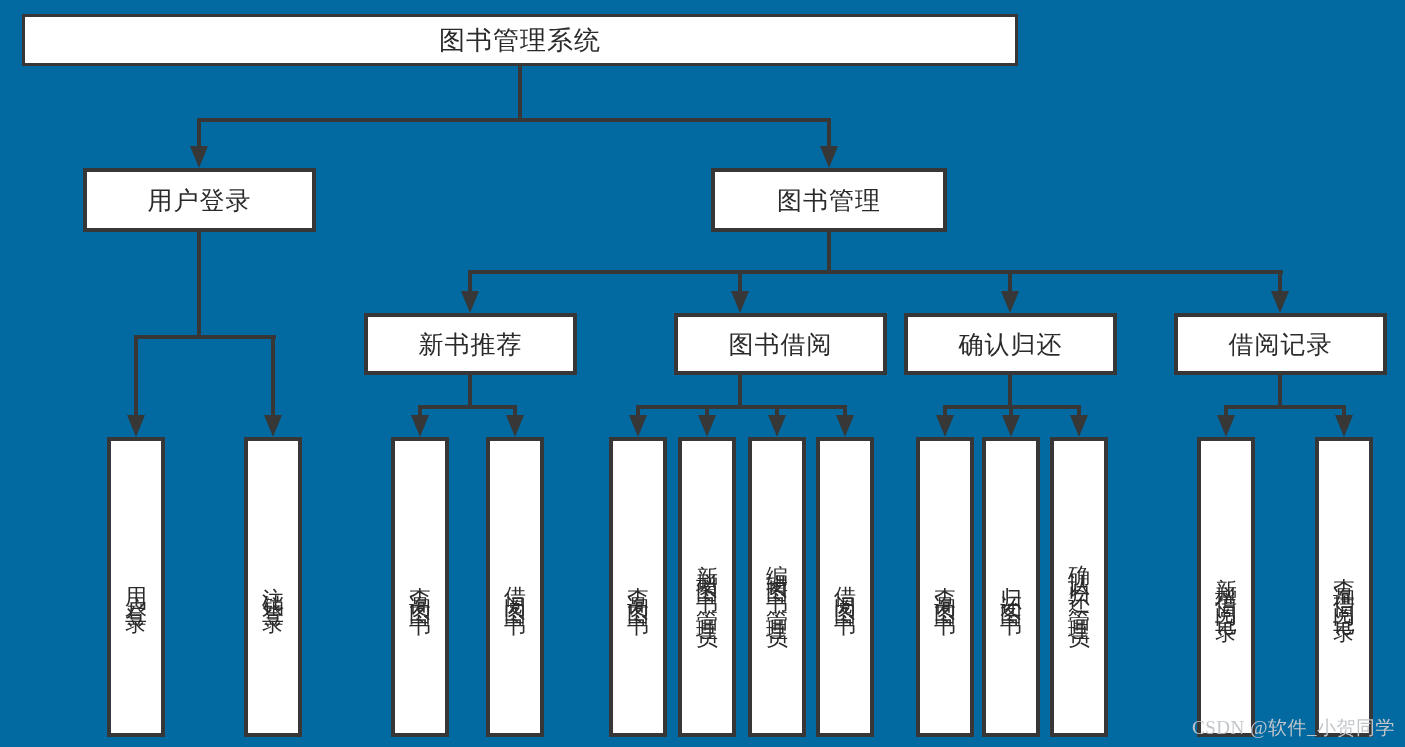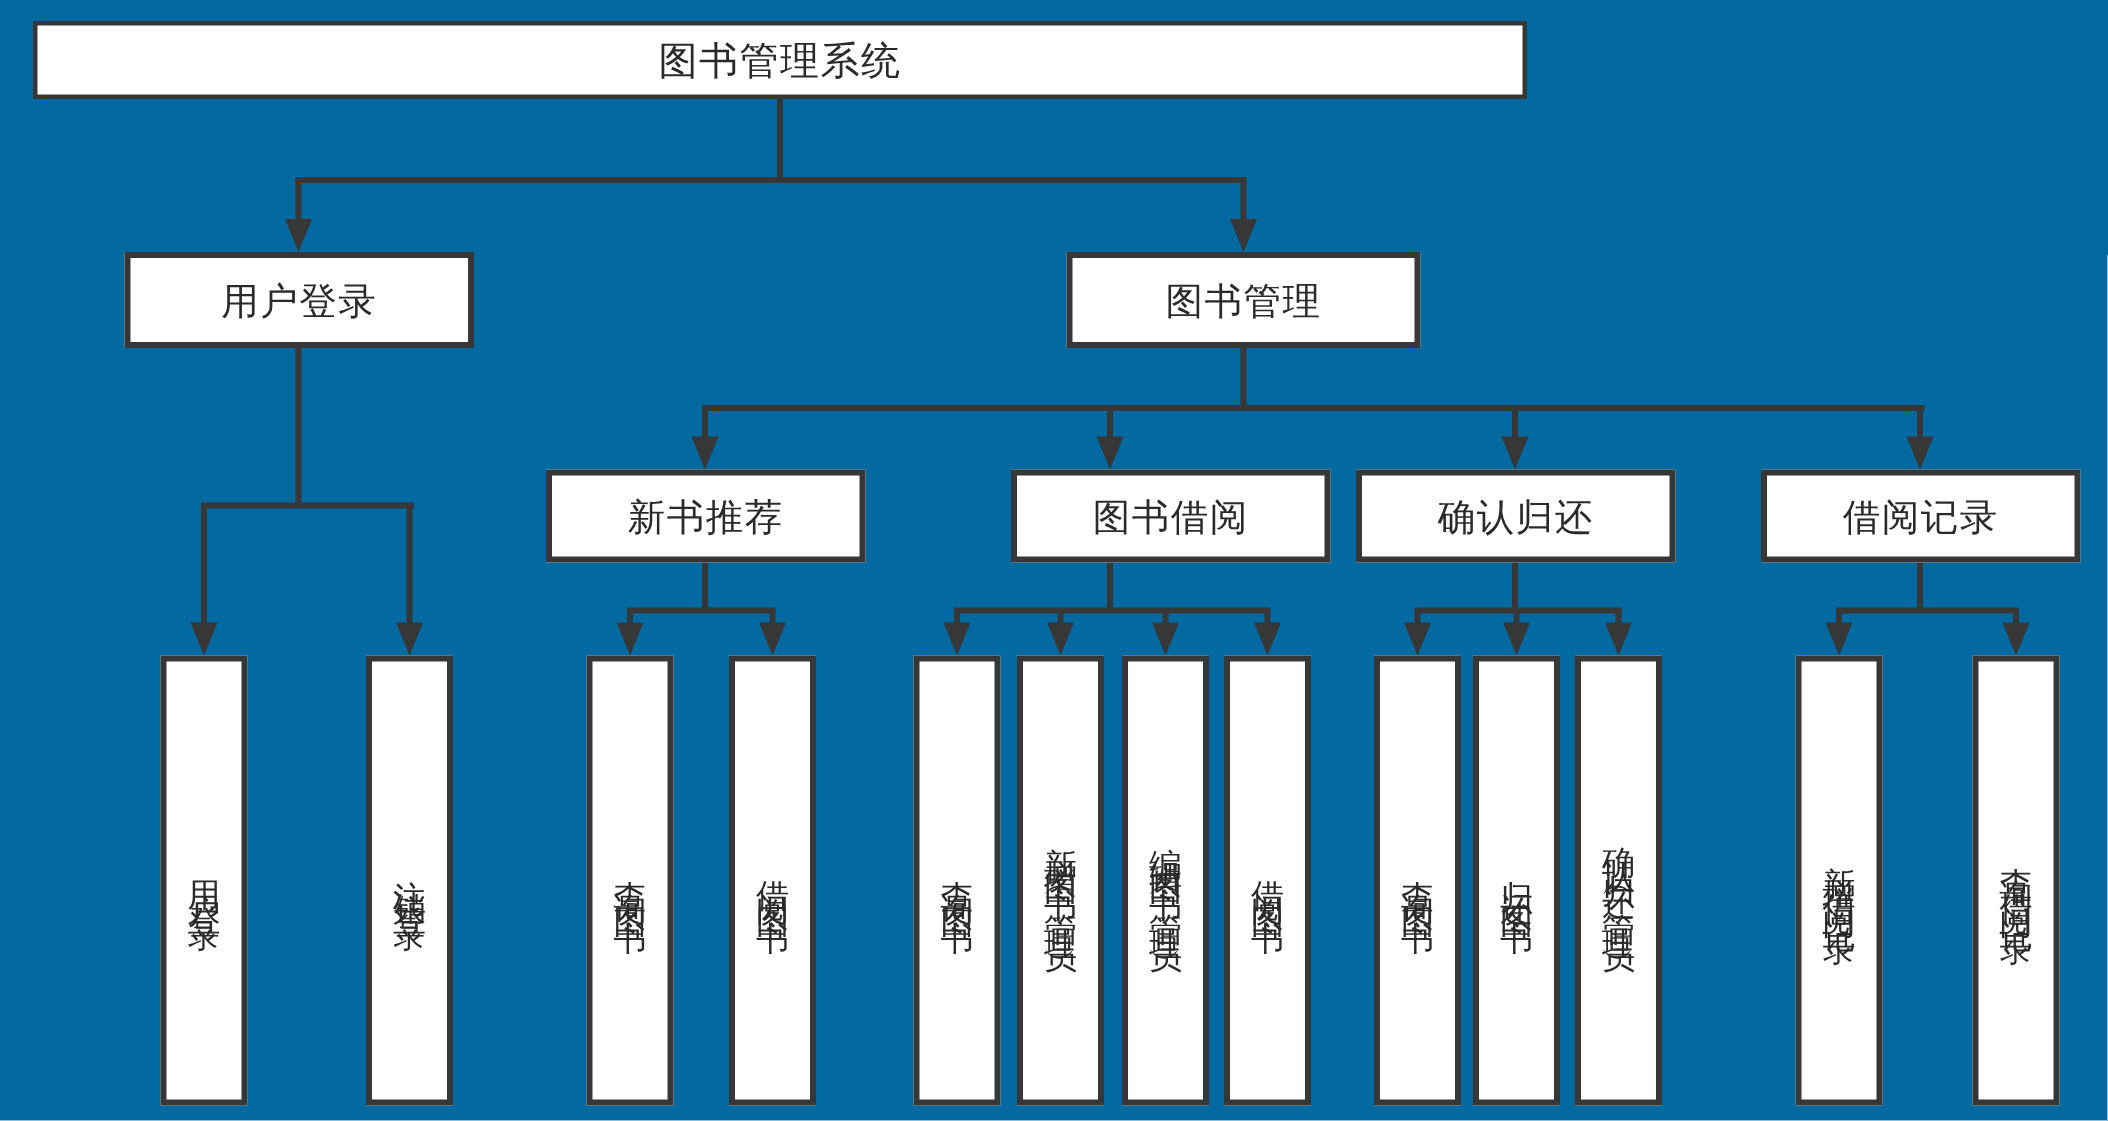--- a/index.html
+++ b/index.html
@@ -142,13 +142,14 @@
     <span>确认归还（管理员）</span>
     </div>
 
   <div class="lf" style="left:1197px;top:437px;width:58px;height:300px;">
     <span>新增借阅记录</span>
     </div>
   <div class="lf" style="left:1315px;top:437px;width:58px;height:300px;">
     <span>查询借阅记录</span>
     </div>
 
+  <div class="wm">CSDN @软件_小贺同学</div>
 </div>
 
 </body></html>

